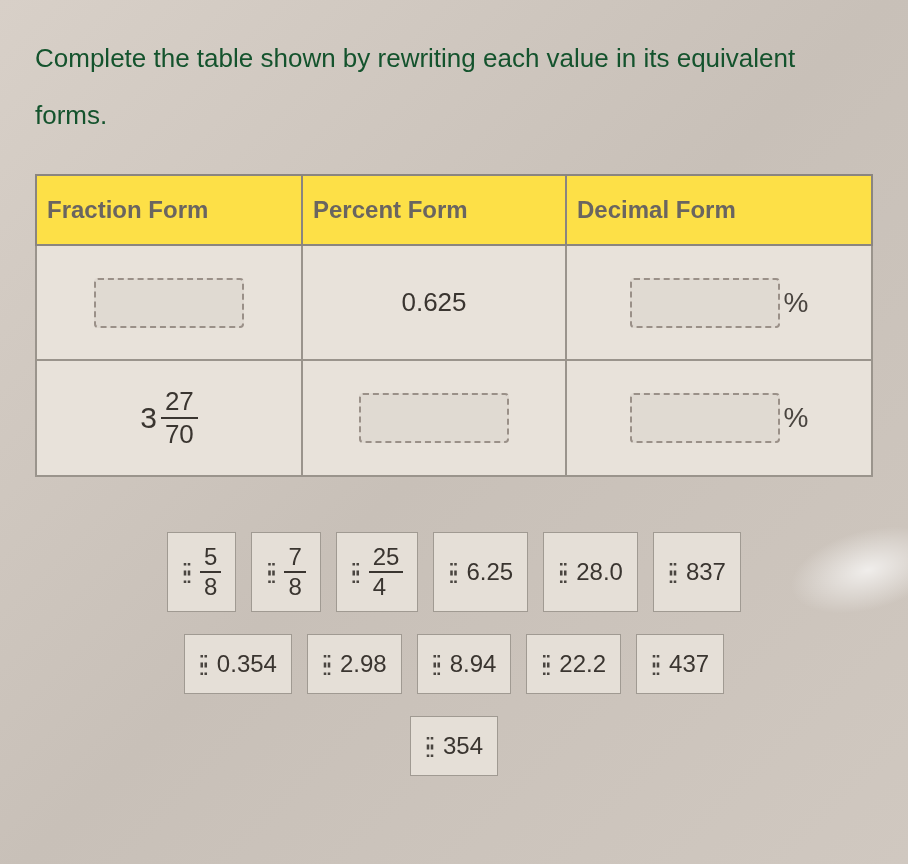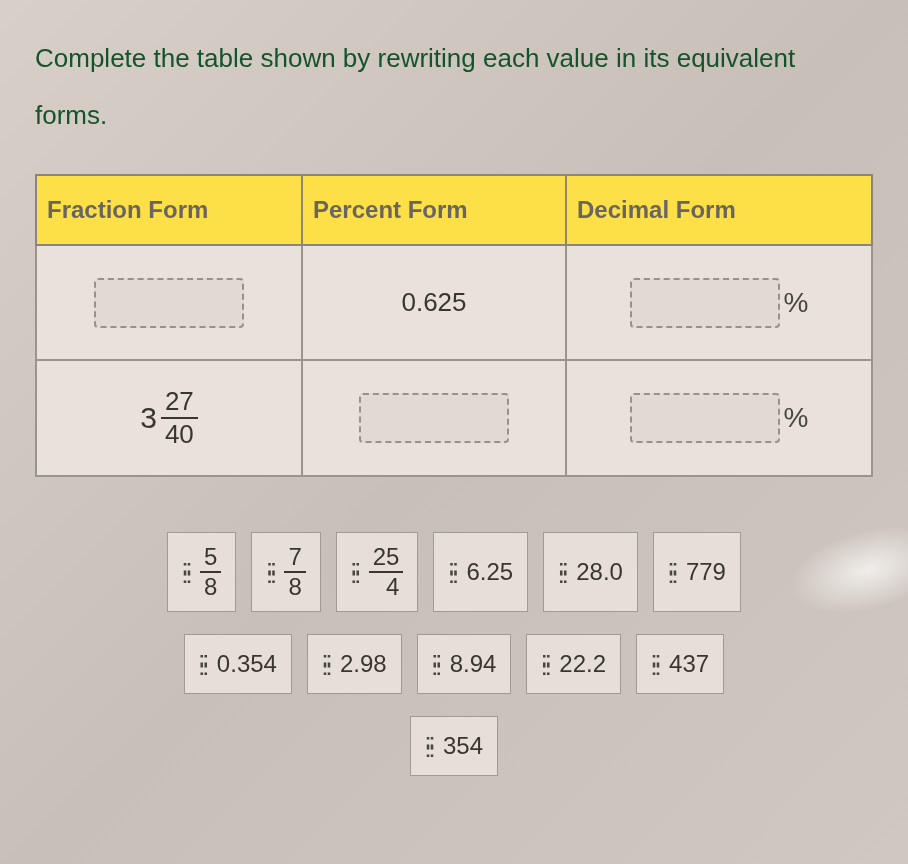--- a/index.html
+++ b/index.html
@@ -60,21 +60,21 @@
     }
     .percent-sign {
       font-size: 28px;
       color: #4a4540;
       margin-left: 4px;
       vertical-align: middle;
     }
     .fraction {
       display: inline-block;
       vertical-align: middle;
-      text-align: right;
+      text-align: left;
     }
     .fraction .num {
       display: block;
       border-bottom: 2px solid #3a3530;
       padding: 0 4px;
       font-size: 26px;
     }
     .fraction .den {
       display: block;
       padding: 0 4px;
@@ -149,21 +149,21 @@
       <td>
         <span class="drop-zone"></span>
       </td>
       <td>0.625</td>
       <td class="percent-cell">
         <span class="drop-zone"></span><span class="percent-sign">%</span>
       </td>
     </tr>
     <tr>
       <td>
-        <span class="mixed-whole">3</span><span class="fraction"><span class="num">27</span><span class="den">40</span></span>
+        <span class="mixed-whole">3</span><span class="fraction"><span class="num">27</span><span class="den">70</span></span>
       </td>
       <td>
         <span class="drop-zone"></span>
       </td>
       <td class="percent-cell">
         <span class="drop-zone"></span><span class="percent-sign">%</span>
       </td>
     </tr>
   </tbody>
 </table>
@@ -194,21 +194,21 @@
       <div class="option">
         <span class="drag-handle">::<br>::</span>
         <span>6.25</span>
       </div>
       <div class="option">
         <span class="drag-handle">::<br>::</span>
         <span>28.0</span>
       </div>
       <div class="option">
         <span class="drag-handle">::<br>::</span>
-        <span>779</span>
+        <span>837</span>
       </div>
     </div>
   <div class="options-row" id="row2">
       <div class="option">
         <span class="drag-handle">::<br>::</span>
         <span>0.354</span>
       </div>
       <div class="option">
         <span class="drag-handle">::<br>::</span>
         <span>2.98</span>

